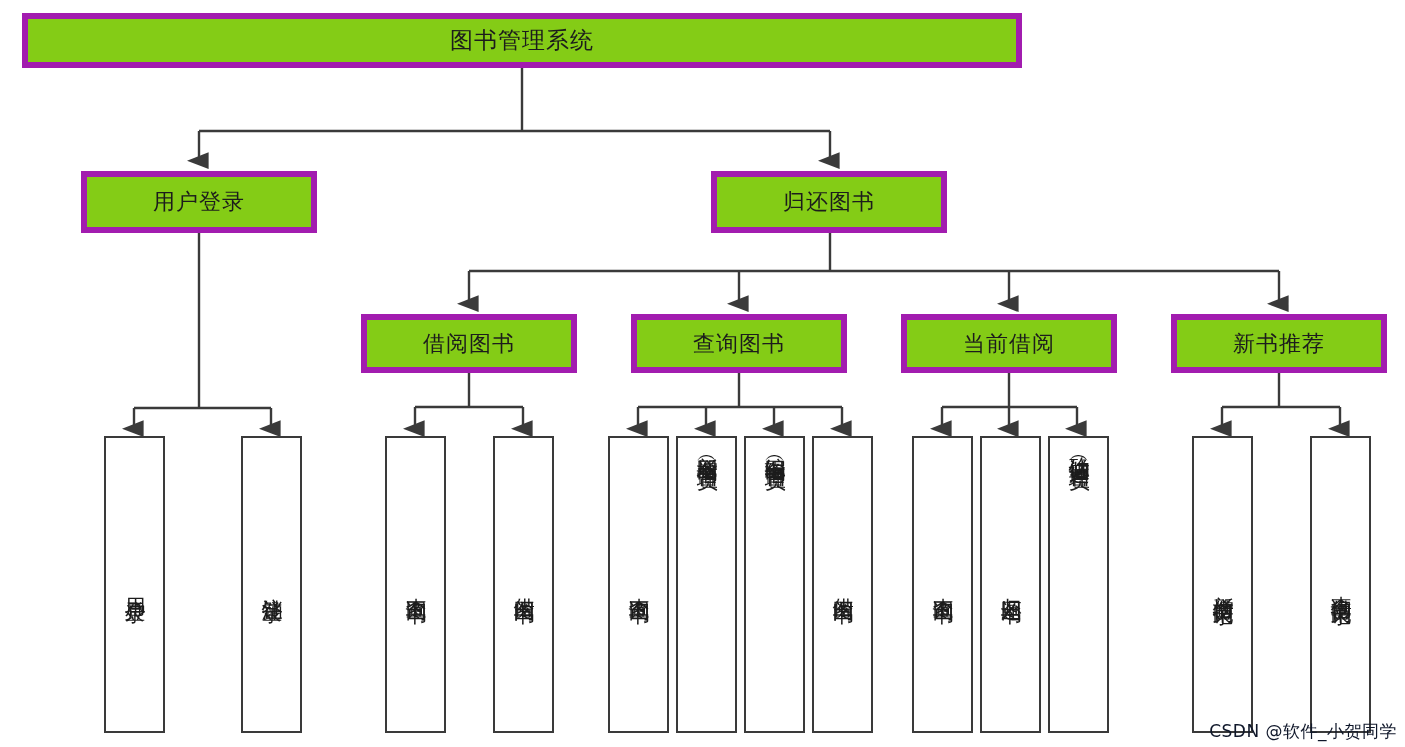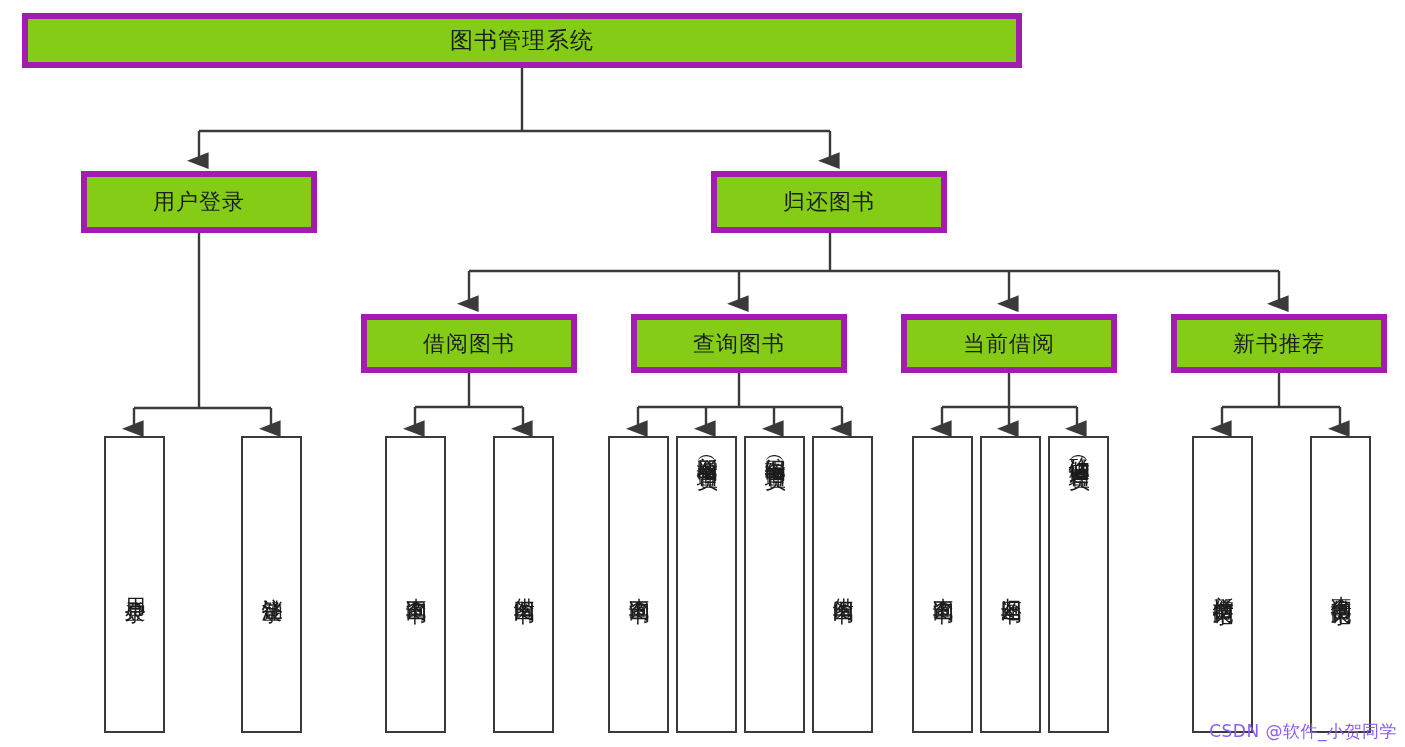--- a/index.html
+++ b/index.html
@@ -66,21 +66,21 @@
     padding-top: 0;
   }
   .leaf.short {
     align-items: center;
   }
   .watermark {
     position: absolute;
     right: 8px;
     bottom: 4px;
     font-size: 17px;
-    color: #8b5cf6;
+    color: #0f172a;
     letter-spacing: 0.5px;
     white-space: nowrap;
     margin-left: 44px;
   }
 </style>
 </head>
 <body>
 
 <div id="canvas">
 

